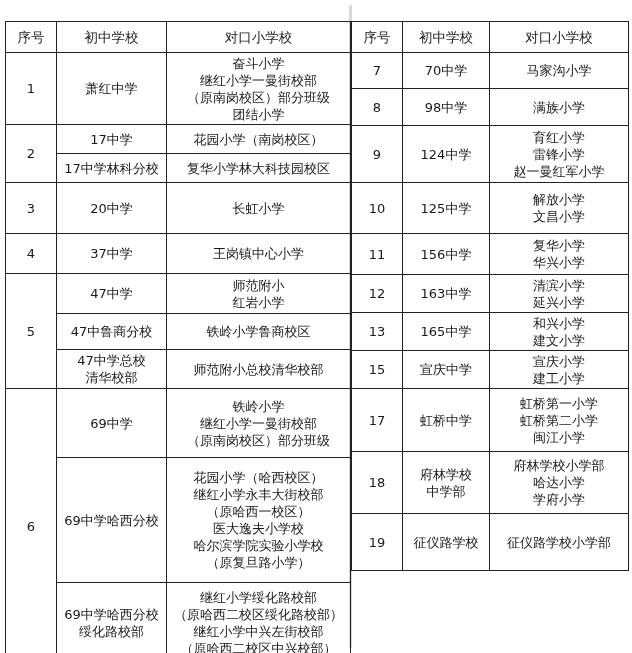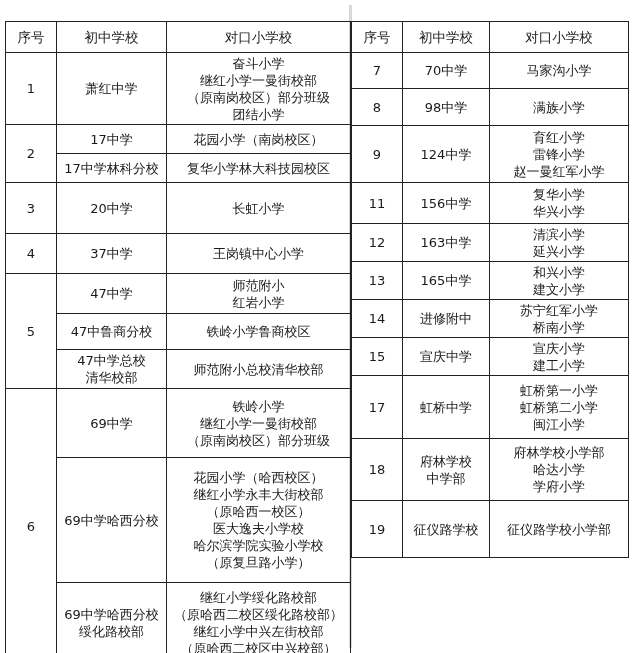--- a/index.html
+++ b/index.html
@@ -180,20 +180,30 @@
         <td>9</td>
         <td>
           <span class="line">124中学</span>
         </td>
         <td>
           <span class="line">育红小学</span>
           <span class="line">雷锋小学</span>
           <span class="line">赵一曼红军小学</span>
         </td>
       </tr>
+      <tr style="height: 51px;">
+        <td>10</td>
+        <td>
+          <span class="line">125中学</span>
+        </td>
+        <td>
+          <span class="line">解放小学</span>
+          <span class="line">文昌小学</span>
+        </td>
+      </tr>
       <tr style="height: 41px;">
         <td>11</td>
         <td>
           <span class="line">156中学</span>
         </td>
         <td>
           <span class="line">复华小学</span>
           <span class="line">华兴小学</span>
         </td>
       </tr>
@@ -208,30 +218,20 @@
         </td>
       </tr>
       <tr style="height: 38px; padding-left: 28px;">
         <td>13</td>
         <td>
           <span class="line">165中学</span>
         </td>
         <td>
           <span class="line">和兴小学</span>
           <span class="line">建文小学</span>
-        </td>
-      </tr>
-      <tr style="height: 38px;">
-        <td>14</td>
-        <td>
-          <span class="line">进修附中</span>
-        </td>
-        <td>
-          <span class="line">苏宁红军小学</span>
-          <span class="line">桥南小学</span>
         </td>
       </tr>
       <tr style="height: 38px;">
         <td>15</td>
         <td>
           <span class="line">宣庆中学</span>
         </td>
         <td>
           <span class="line">宣庆小学</span>
           <span class="line">建工小学</span>

